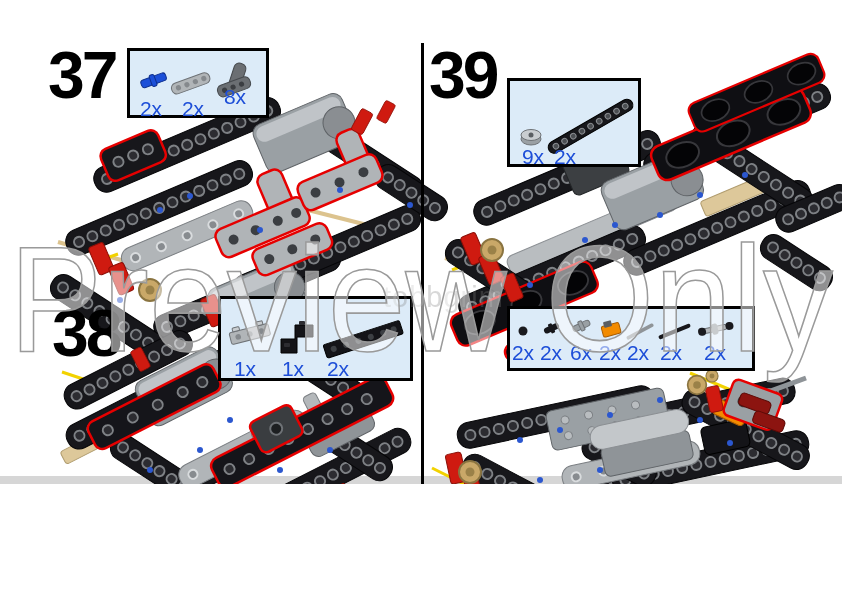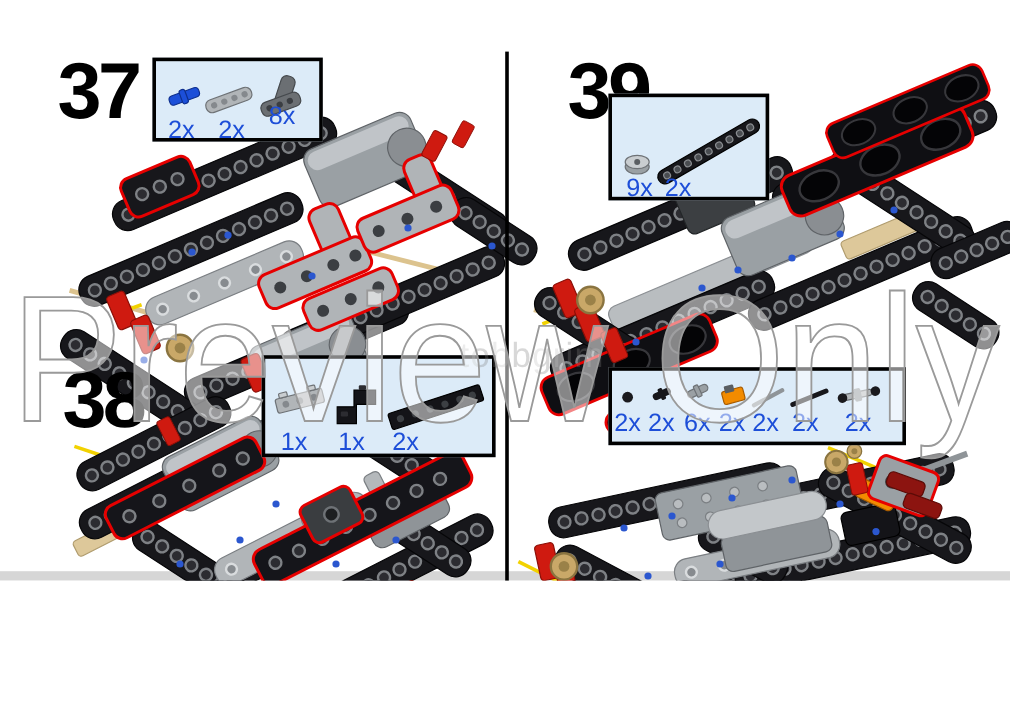--- a/index.html
+++ b/index.html
@@ -344,21 +344,21 @@
         <circle cx="540" cy="480" r="3"></circle>
           <circle cx="600" cy="470" r="3"></circle>
       </g>
     </g>
   </svg>
 
   <div class="divider"></div>
   <div class="footer-bar"></div>
 
   <div class="step-number" style="left:48px;top:42px;">37</div>
-  <div class="step-number" style="left:429px;top:42px;margin-left:44px;">39</div>
+  <div class="step-number" style="left:429px;top:42px;">39</div>
   <div class="step-number" style="left:52px;top:300px;">38</div>
 
   <div class="parts-box" style="left:127px;top:48px;width:142px;height:70px;">
     <svg width="136" height="64" viewBox="0 0 136 64">
       <g transform="translate(10,30) rotate(-20)">
         <rect width="26" height="8" rx="3" fill="#1c4fd8" stroke="#0e2f8e"></rect>
         <rect x="10" y="-2" width="5" height="12" rx="2" fill="#1c4fd8" stroke="#0e2f8e"></rect>
       </g>
       <g transform="translate(40,34) rotate(-20)">
         <rect width="40" height="11" rx="5" fill="#b1b5b8" stroke="#6e7276"></rect>

